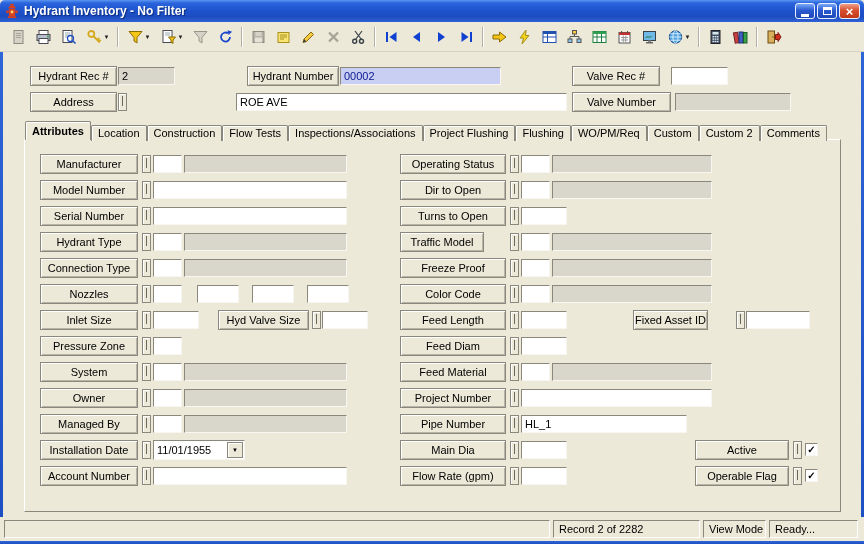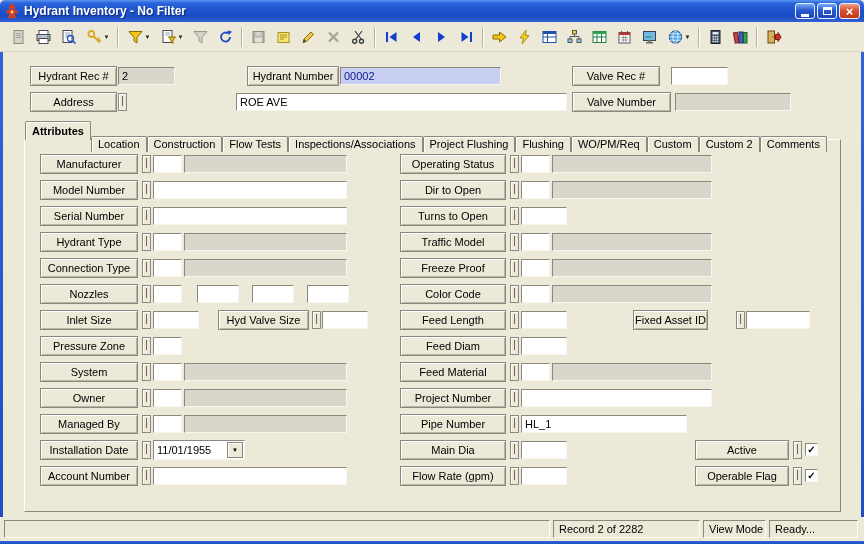--- a/index.html
+++ b/index.html
@@ -25,21 +25,21 @@
   .gray{background:#d9d6cb;}
   .blue{background:#c9cff2;color:#0a1890;}
   .num{text-align:right;}
   .handle{position:absolute;width:9px;height:18px;background:#ece9d8;border:1px solid #8a877c;box-shadow:inset 1px 1px 0 #fff;}
   .handle::after{content:"";position:absolute;left:3px;top:2px;width:1px;height:10px;background:#6a675e;}
   .chk{position:absolute;width:13px;height:13px;background:#fff;border:1px solid;border-color:#8a877c #f8f6f0 #f8f6f0 #8a877c;font-size:10px;line-height:11px;text-align:center;font-weight:bold;}
   .combo{position:absolute;height:20px;background:#fff;border:1px solid;border-color:#8a877c #f8f6f0 #f8f6f0 #8a877c;display:flex;align-items:center;}
   .combo-text{flex:1;padding:0 3px;white-space:nowrap;overflow:hidden;}
   .combo-btn{width:16px;height:16px;margin:1px;background:#ece9d8;border:1px solid #8a877c;box-shadow:inset 1px 1px 0 #fff;display:flex;align-items:center;justify-content:center;font-size:6px;flex:none;}
   .tabs{position:absolute;left:25px;top:121px;display:flex;align-items:flex-start;z-index:5;}
-  .tab{height:16px;line-height:15px;margin-top:15px;padding:0 6px;background:#ece9d8;border:1px solid #8a877c;border-bottom:none;border-radius:2px 2px 0 0;box-shadow:inset 1px 1px 0 #fff;white-space:nowrap;}
+  .tab{height:16px;line-height:15px;margin-top:4px;padding:0 6px;background:#ece9d8;border:1px solid #8a877c;border-bottom:none;border-radius:2px 2px 0 0;box-shadow:inset 1px 1px 0 #fff;white-space:nowrap;}
   .tab.active{height:19px;margin-top:0;line-height:18px;position:relative;z-index:6;font-weight:bold;}
   .panel{position:absolute;left:24px;top:139px;width:817px;height:373px;border:1px solid;border-color:#fff #8a877c #8a877c #fff;}
   .statusbar{position:absolute;left:0;top:517px;width:864px;height:24px;background:#ece9d8;}
   .spanel{position:absolute;top:3px;height:18px;border:1px solid;border-color:#8a877c #fff #fff #8a877c;line-height:16px;padding:0 5px;white-space:nowrap;overflow:hidden;}
 </style>
 </head>
 <body>
 
 <div class="window">
 
@@ -376,21 +376,21 @@
 
   <div class="lbl" style="left:400px;top:180px;width:106px">Dir to Open</div>
   <div class="handle" style="left:510px;top:181px"></div>
   <div class="fld" style="left:521px;top:181px;width:29px"></div>
   <div class="fld gray" style="left:552px;top:181px;width:160px"></div>
 
   <div class="lbl" style="left:400px;top:206px;width:106px">Turns to Open</div>
   <div class="handle" style="left:510px;top:207px"></div>
   <div class="fld" style="left:521px;top:207px;width:46px"></div>
 
-  <div class="lbl" style="left:400px;top:232px;width:106px">Traffic Model</div>
+  <div class="lbl" style="left:400px;top:232px;width:84px">Traffic Model</div>
   <div class="handle" style="left:510px;top:233px"></div>
   <div class="fld" style="left:521px;top:233px;width:29px"></div>
   <div class="fld gray" style="left:552px;top:233px;width:160px"></div>
 
   <div class="lbl" style="left:400px;top:258px;width:106px">Freeze Proof</div>
   <div class="handle" style="left:510px;top:259px"></div>
   <div class="fld" style="left:521px;top:259px;width:29px"></div>
   <div class="fld gray" style="left:552px;top:259px;width:160px"></div>
 
   <div class="lbl" style="left:400px;top:284px;width:106px">Color Code</div>

